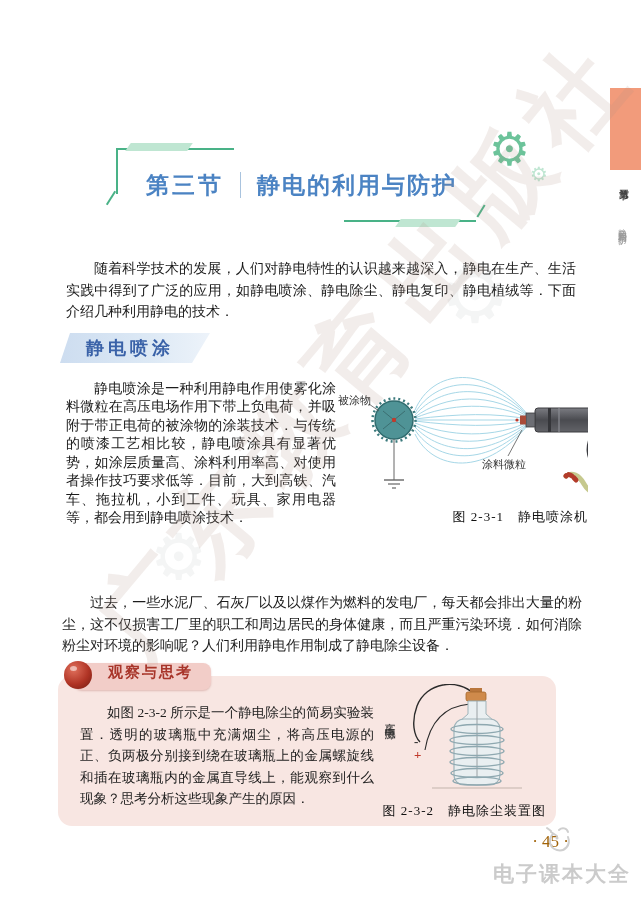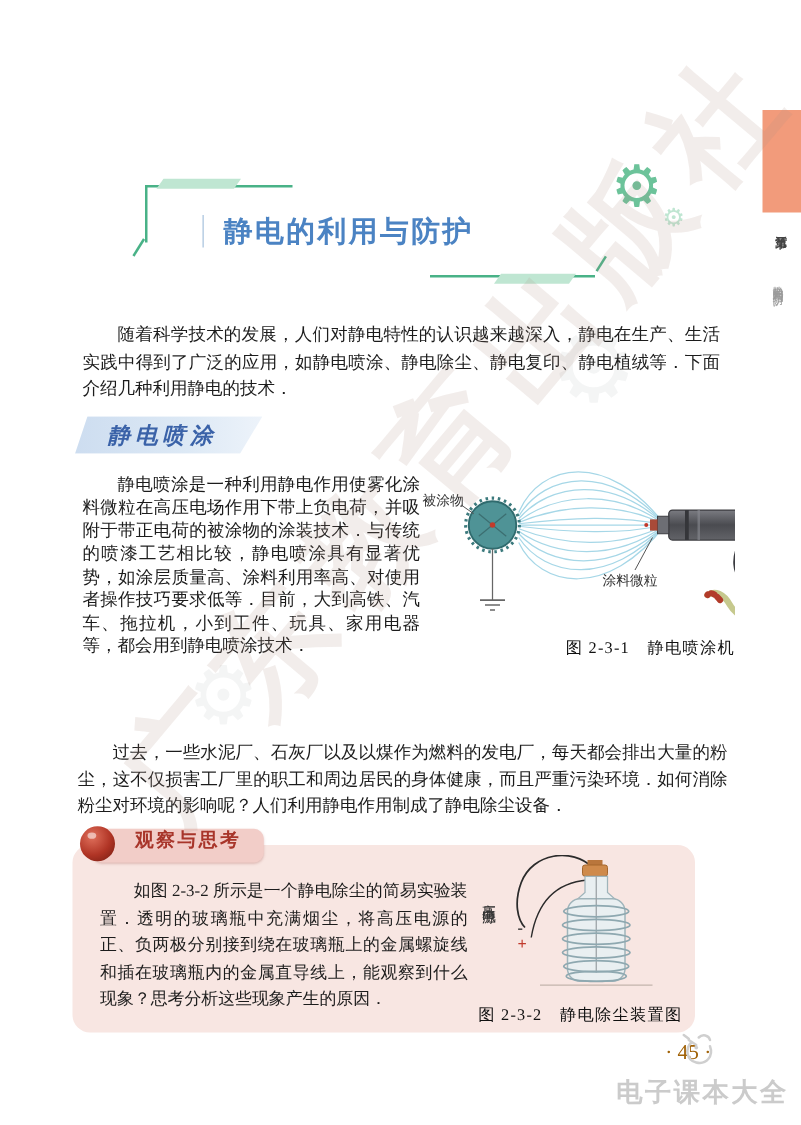--- a/index.html
+++ b/index.html
@@ -42,21 +42,21 @@
   .title-gear2{ position:absolute; right:-44px; top:8px; font-size:20px; color:#bfe6d2; line-height:1; font-family:"DejaVu Sans", sans-serif;}
   
   .intro { position:absolute; left:66px; top:258px; width:510px; font-size:14px; line-height:1.55; text-align:justify; text-indent:2em; z-index:4; }
   .ribbon {
     position:absolute; left:60px; width:150px; height:30px; z-index:4;
     background:linear-gradient(90deg,#cdddf0 0%, #dde9f5 60%, #edf3fa 100%);
     clip-path:polygon(10px 0, 100% 0, calc(100% - 18px) 100%, 0 100%);
     font-family:"Liberation Sans", sans-serif;
   }
   .ribbon span { display:block; line-height:30px; padding-left:26px; font-size:18px; font-weight:bold; color:#3a62a8; letter-spacing:4px; }
-  .r1 { top:333px;font-style:italic; } .r2 { top:552px; }
+  .r1 { top:333px; } .r2 { top:552px; }
   .col-body  { position:absolute; left:66px; top:380px; width:270px; font-size:14px; line-height:1.32; text-align:justify; text-indent:2em; z-index:4; }
   .wide-body { position:absolute; left:62px; top:592px; width:520px; font-size:14px; line-height:1.55; text-align:justify; text-indent:2em; z-index:4; }
   
   .fig1 { position:absolute; left:336px; top:368px; width:252px; z-index:4; }
   .fig1 figcaption, .cap2 { font-size:13px; color:#111; text-align:right; margin-top:2px; letter-spacing:1px; }
   
   .observe { position:absolute; left:58px; top:676px; width:498px; height:150px; background:#f8e6e2; border-radius:14px; z-index:4; }
   .badge { position:absolute; left:16px; top:-13px; height:27px; background:#f2cdc8; border-radius:8px; padding:0 18px 0 34px; display:flex; box-shadow:0 1px 2px rgba(150,60,50,.25); }
   .badge-label { font-size:15px; font-weight:bold; color:#a8352a; letter-spacing:2px; font-family:"Liberation Sans", sans-serif; }
   .sphere { position:absolute; left:-10px; top:-2px; width:28px; height:28px; border-radius:50%;
@@ -88,20 +88,21 @@
     <span class="deco d-top"></span>
     <span class="deco d-left"></span>
     <span class="deco d-left2"></span>
     <span class="deco d-acc-tl"></span>
     <span class="deco d-bot"></span>
     <span class="deco d-bot2"></span>
     <span class="deco d-acc-br"></span>
     <span class="title-gear">⚙</span>
     <span class="title-gear2">⚙</span>
     <div class="title-row">
+      <span class="t-sec">第三节</span>
       <span class="t-div"></span>
       <span class="t-name">静电的利用与防护</span>
     </div>
   </header>
 
   <p class="intro">随着科学技术的发展，人们对静电特性的认识越来越深入，静电在生产、生活实践中得到了广泛的应用，如静电喷涂、静电除尘、静电复印、静电植绒等．下面介绍几种利用静电的技术．</p>
 
   <div class="ribbon r1">
     <span>静电喷涂</span>
   </div>

